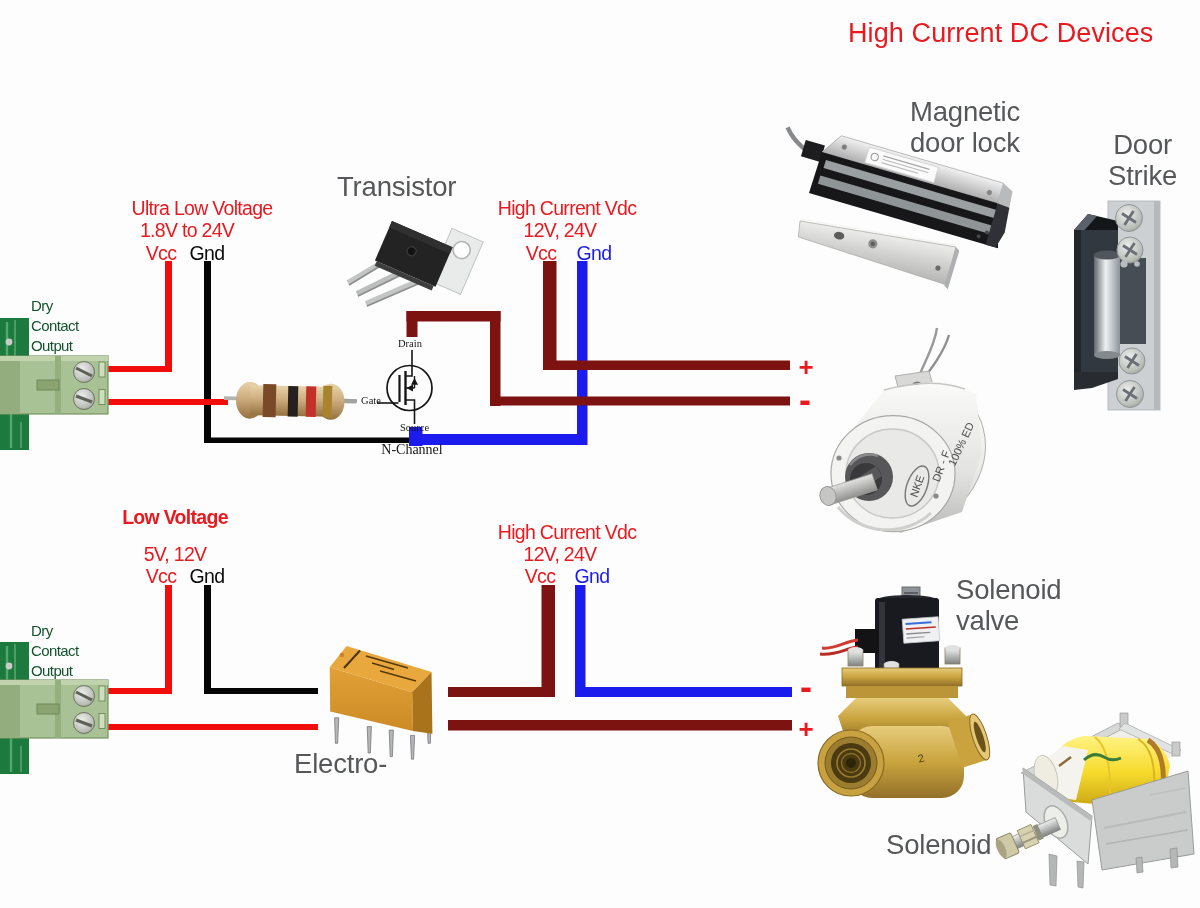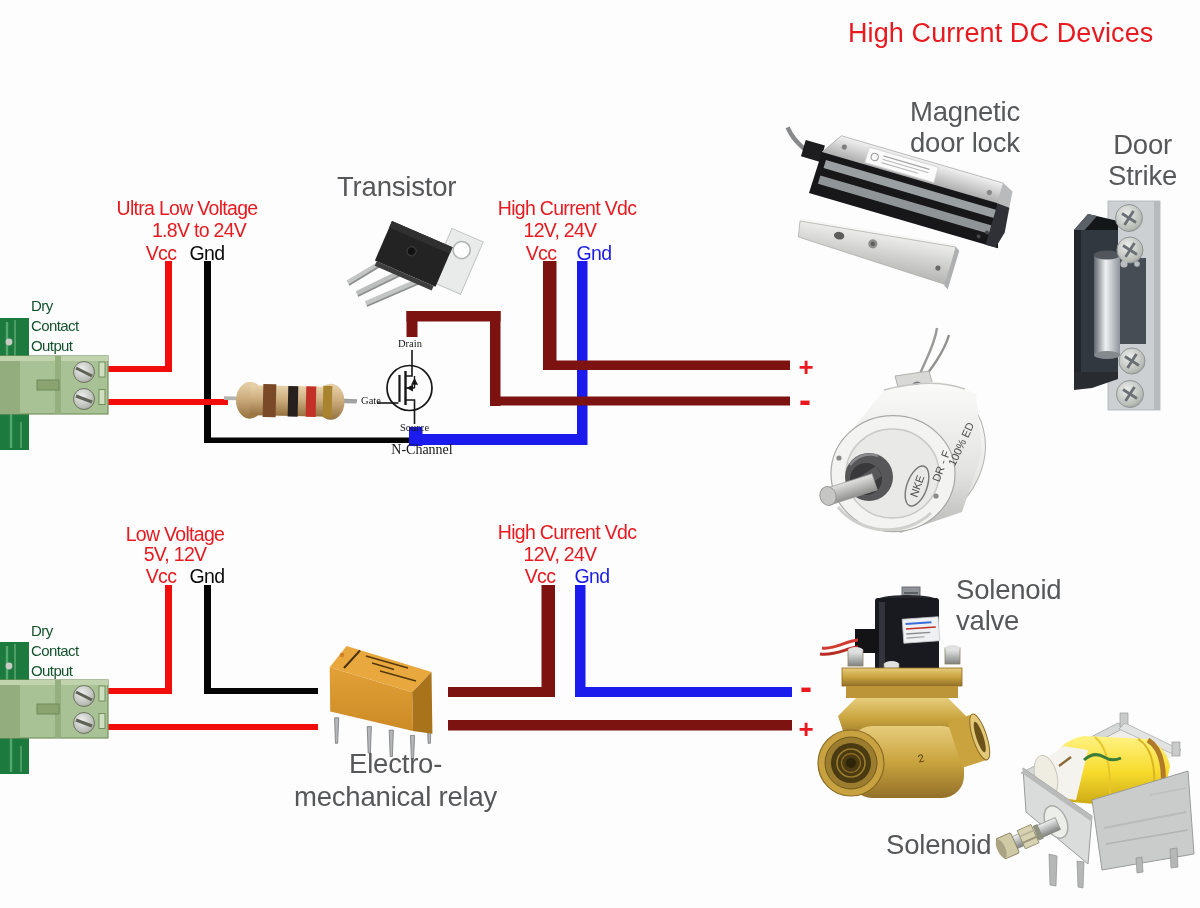--- a/index.html
+++ b/index.html
@@ -375,55 +375,55 @@
 </svg>
 
 <div class="lbl big" style="left:910px;top:96px;"><span>Magnetic</span><br><span>door lock</span></div>
 
 <div class="lbl red" style="left:848px;top:20px;font-size:27px;letter-spacing:0.1px;">High Current DC Devices</div>
 
 <div class="lbl big" style="left:1108px;top:129px;text-align:center;"><span>Door</span><br><span>Strike</span></div>
 
 <div class="lbl big" style="left:337px;top:171px;">Transistor</div>
 
-<div class="lbl ann red" style="left:187px;top:199px;text-align:center;">Ultra Low Voltage</div>
-<div class="lbl ann red" style="left:187px;top:221px;margin-left:12px;">1.8V to 24V</div>
+<div class="lbl ann red" style="left:202px;top:199px;text-align:center;">Ultra Low Voltage</div>
+<div class="lbl ann red" style="left:187px;top:221px;">1.8V to 24V</div>
 <div class="lbl ann red" style="left:161px;top:244px;">Vcc</div>
 <div class="lbl ann blk" style="left:207px;top:244px;">Gnd</div>
 
 <div class="lbl ann red" style="left:567px;top:199px;">High Current Vdc</div>
 <div class="lbl ann red" style="left:560px;top:221px;">12V, 24V</div>
 <div class="lbl ann red" style="left:541px;top:244px;">Vcc</div>
 <div class="lbl ann blue" style="left:594px;top:244px;">Gnd</div>
 
 <div class="lbl med" style="left:31px;top:296px;"><span>Dry</span><br><span>Contact</span><br><span>Output</span></div>
 
 <div class="lbl serif" style="left:410px;top:339px;font-size:10.5px;">Drain</div>
 <div class="lbl serif" style="left:371px;top:396px;font-size:10.5px;">Gate</div>
 <div class="lbl serif" style="left:414.5px;top:423px;font-size:10.5px;">Source</div>
-<div class="lbl serif" style="left:422px;top:443px;font-size:14px;">N-Channel</div>
+<div class="lbl serif" style="left:412px;top:443px;font-size:14px;">N-Channel</div>
 
 <div class="lbl sgn red" style="left:806px;top:354px;">+</div>
 <div class="lbl sgnm red" style="left:805px;top:382px;">-</div>
 
 
-<div class="lbl ann red" style="left:175px;top:525px;">Low Voltage</div>
+<div class="lbl ann red" style="left:175px;top:508px;font-weight:bold;">Low Voltage</div>
 <div class="lbl ann red" style="left:175px;top:545px;">5V, 12V</div>
 <div class="lbl ann red" style="left:161px;top:567px;">Vcc</div>
 <div class="lbl ann blk" style="left:207px;top:567px;">Gnd</div>
 
 <div class="lbl ann red" style="left:567px;top:523px;">High Current Vdc</div>
 <div class="lbl ann red" style="left:560px;top:545px;">12V, 24V</div>
 <div class="lbl ann red" style="left:540px;top:567px;">Vcc</div>
 <div class="lbl ann blue" style="left:592px;top:567px;">Gnd</div>
 
 <div class="lbl med" style="left:31px;top:621px;"><span>Dry</span><br><span>Contact</span><br><span>Output</span></div>
 
 <div class="lbl sgnm red" style="left:806px;top:669px;">-</div>
 <div class="lbl sgn red" style="left:806px;top:716px;">+</div>
 
-<div class="lbl big" style="left:294px;top:747px;line-height:33px;text-align:center;"><span>Electro-</span><br><span>mechanical relay</span></div>
+<div class="lbl big" style="left:294px;top:747px;line-height:33px;"><span>Electro-</span><br></div>
 
 <div class="lbl big" style="left:956px;top:574px;"><span>Solenoid</span><br><span>valve</span></div>
 
 <div class="lbl big" style="left:886px;top:829px;">Solenoid</div>
 
 </div>
 
 </body></html>

